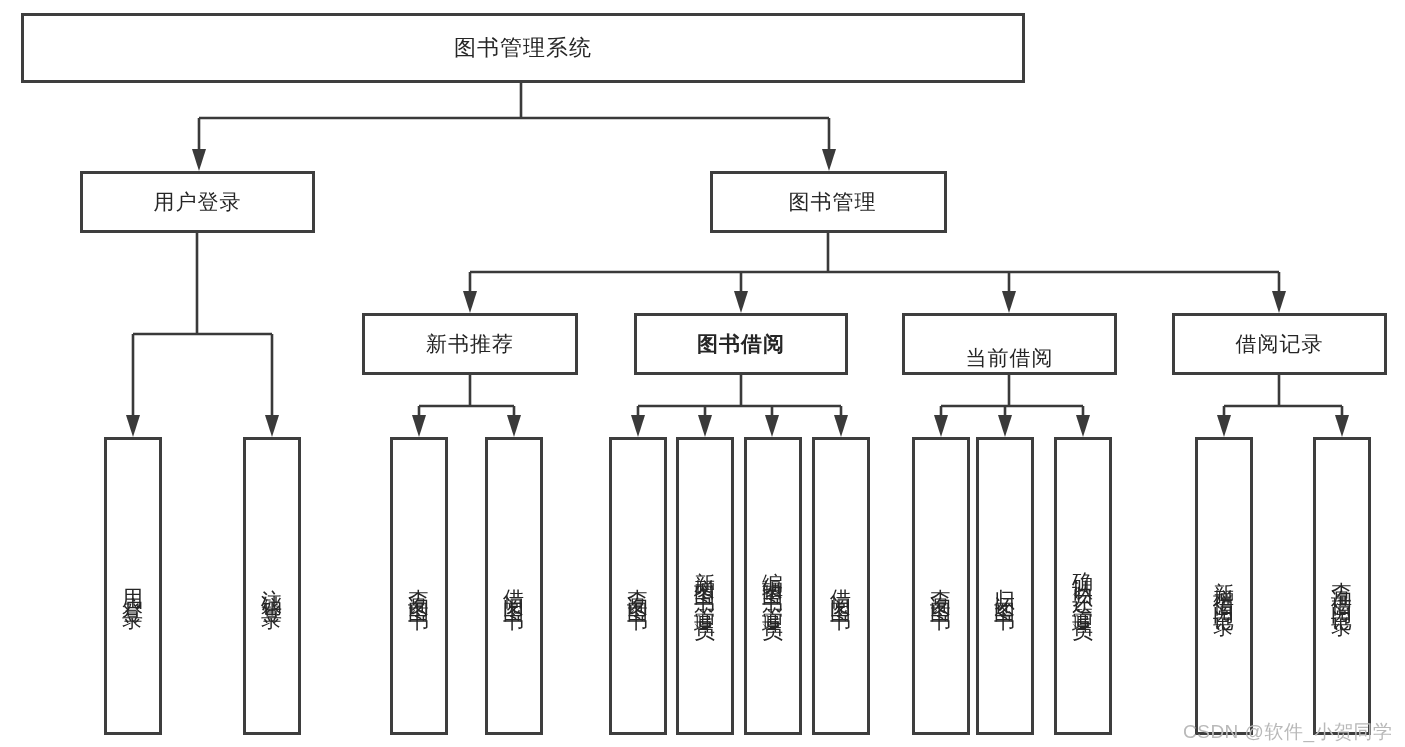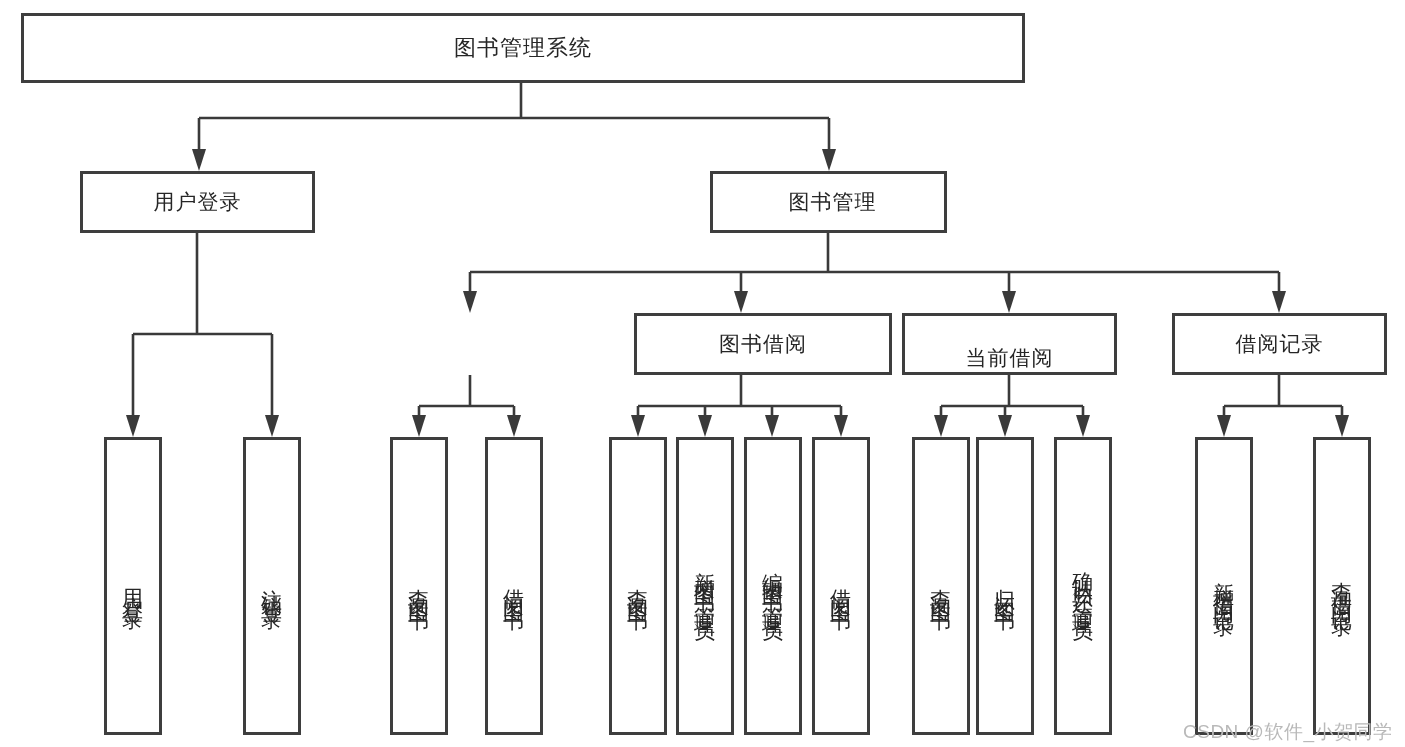--- a/index.html
+++ b/index.html
@@ -48,21 +48,21 @@
     color:var(--watermark-color);
     white-space:nowrap;
     z-index:3;
     letter-spacing:0.5px;
   }
   
   .n-root{left:21px;top:13px;width:1004px;height:70px;}
   .n-user-login{left:80px;top:171px;width:235px;height:62px;}
   .n-book-mgmt{left:710px;top:171px;width:237px;height:62px;padding-left:8px;}
   .n-new-rec{left:362px;top:313px;width:216px;height:62px;}
-  .n-bk-borrow{left:634px;top:313px;width:258px;height:62px;}
+  .n-bk-borrow{left:634px;top:313px;width:214px;height:62px;font-weight:bold;}
   .n-cur-borrow{left:902px;top:313px;width:215px;height:62px;align-items:flex-end;}
   .n-borrow-rec{left:1172px;top:313px;width:215px;height:62px;}
   .leaf{top:437px;width:58px;height:298px;}
   .l1{left:104px;} .l2{left:243px;}
   .l3{left:390px;} .l4{left:485px;}
   .l5{left:609px;} .l6{left:676px;} .l7{left:744px;} .l8{left:812px;}
   .l9{left:912px;} .l10{left:976px;} .l11{left:1054px;}
   .l12{left:1195px;} .l13{left:1313px;}
 </style>
 </head>
@@ -114,20 +114,23 @@
     <span>图书管理系统</span>
   </div>
 
   <div class="node h-node n-user-login">
     <span>用户登录</span>
   </div>
   <div class="node h-node n-book-mgmt">
     <span>图书管理</span>
   </div>
 
+  <div class="node h-node n-new-rec">
+    <span>新书推荐</span>
+  </div>
   <div class="node h-node n-bk-borrow">
     <span>图书借阅</span>
   </div>
   <div class="node h-node n-cur-borrow">
     <span>当前借阅</span>
   </div>
   <div class="node h-node n-borrow-rec">
     <span>借阅记录</span>
   </div>
 

